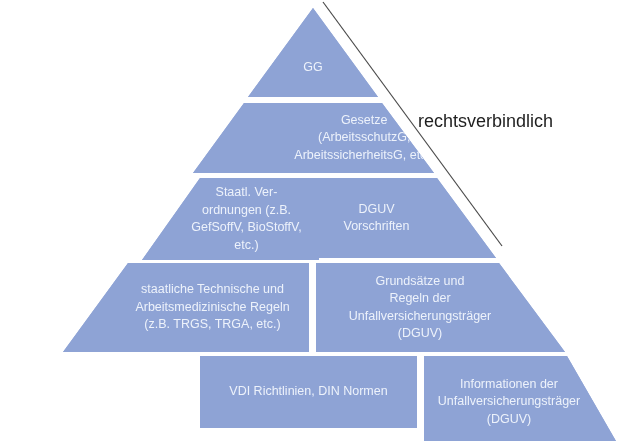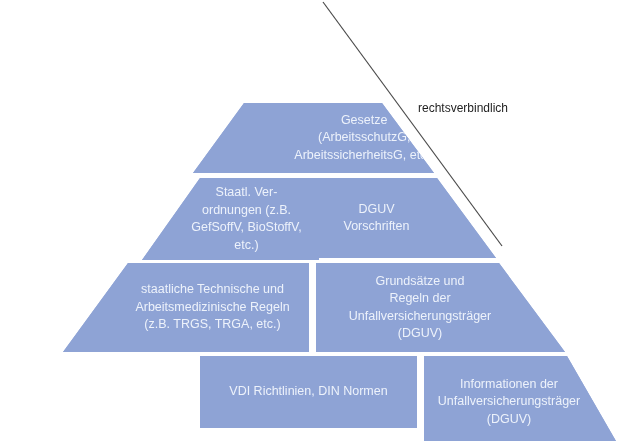--- a/index.html
+++ b/index.html
@@ -58,38 +58,41 @@
         clip-path: polygon(52px 0, 100% 0, 100% 100%, 0 100%); }
   
   .b8 { left: 200px; top: 356px; width: 217px; height: 72px; }
   
   .b9 { left: 424px; top: 356px; width: 196px; height: 92px; padding-right: 26px;
         clip-path: polygon(0 0, 143px 0, 100% 100%, 0 100%); }
 
   .annotation-label {
     position: absolute;
     left: 418px;
-    top: 100px;
-    font-size: 12px;
+    top: 113px;
+    font-size: 18px;
     line-height: 17px;
     color: var(--annotation-text, #1F1F1F);
     white-space: nowrap;
   }
 </style>
 </head>
 <body>
 
 <div class="canvas">
 
   <svg class="overlay-svg" width="624" height="441" viewBox="0 0 624 441" xmlns="http://www.w3.org/2000/svg">
     <line x1="323" y1="2" x2="502" y2="246" style="stroke: var(--line, #4A4A4A); stroke-width: 1.2;"></line>
   </svg>
 
   <div class="annotation-label">rechtsverbindlich</div>
 
+  <div class="block b1">
+    <span>GG</span>
+  </div>
 
   <div class="block b2">
     <span>Gesetze
 (ArbeitsschutzG,
 ArbeitssicherheitsG, etc.)</span>
   </div>
 
   <div class="block b3">
     <span>Staatl. Ver-
 ordnungen (z.B.

